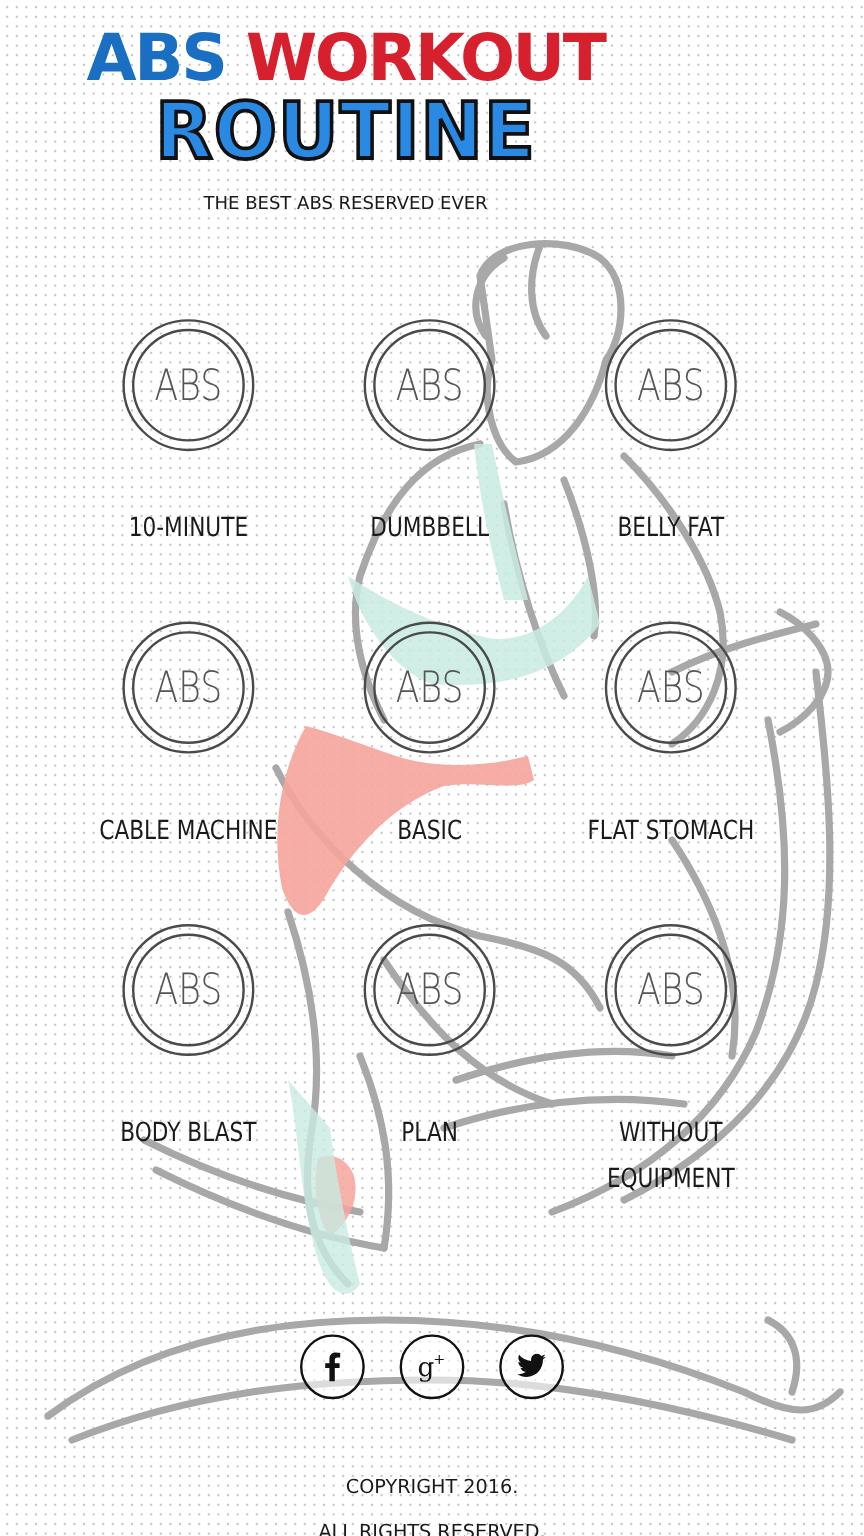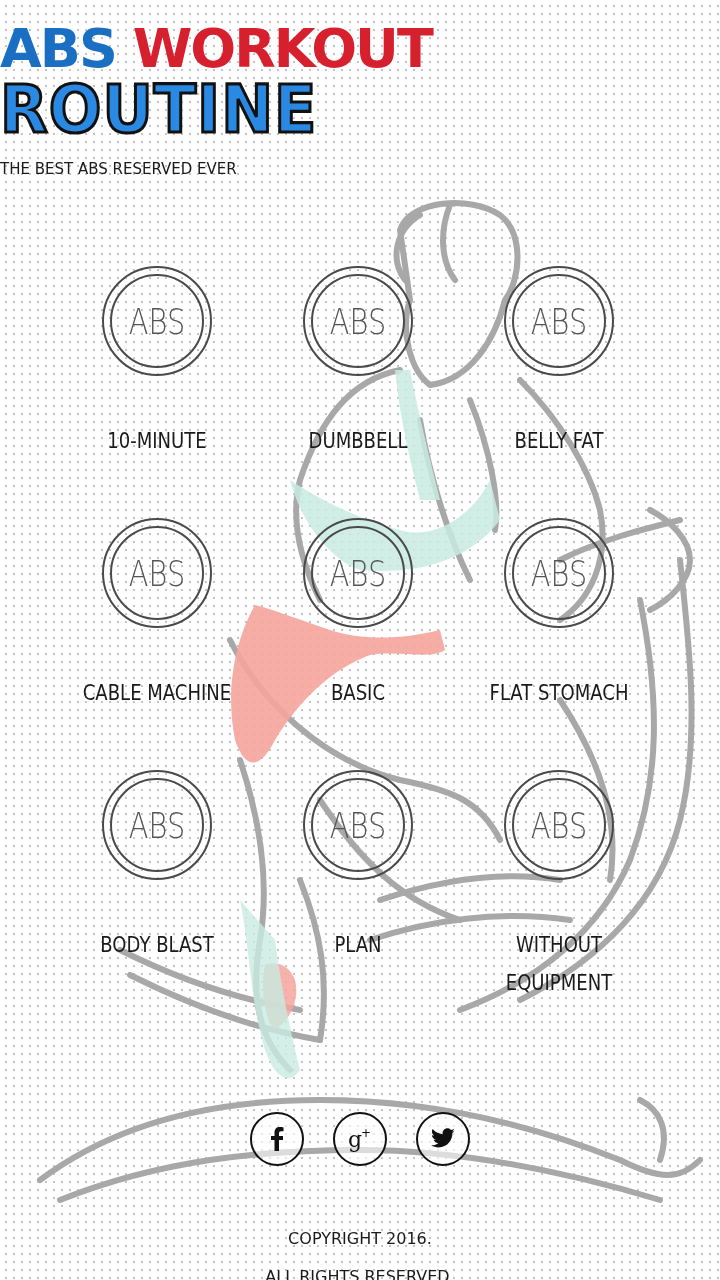--- a/index.html
+++ b/index.html
@@ -5,21 +5,21 @@
   html, body { margin: 0; padding: 0; }
   body {
     width: 720px; height: 1280px; overflow: hidden; position: relative;
     background-color: #ffffff;
     background-image: radial-gradient(circle, #c4c4c4 0.9px, transparent 1.3px);
     background-size: 8px 8px;
     background-position: 2px 2px;
     font-family: "Liberation Sans", sans-serif;
   }
   .illustration { position: absolute; left: 0; top: 0; width: 720px; height: 1280px; pointer-events: none; }
-  .header { position: absolute; top: 18px; left: 0; width: 576px; }
+  .header { position: absolute; top: 18px; left: 0; width: 576px; text-align: center; }
   .title-line1 {
     font-family: "DejaVu Sans", sans-serif; font-weight: bold; font-size: 54px; line-height: 62px;
     letter-spacing: -2px;
   }
   .title-abs { color: #1b6fc2; }
   .title-workout { color: #d7202e; }
   .title-line2 {
     font-family: "DejaVu Sans", sans-serif; font-weight: bold; font-size: 62px; line-height: 64px;
     color: #2a8ae3; -webkit-text-stroke: 3px #111; letter-spacing: 1px; margin-top: -2px;
     transform: scaleY(1.05);

